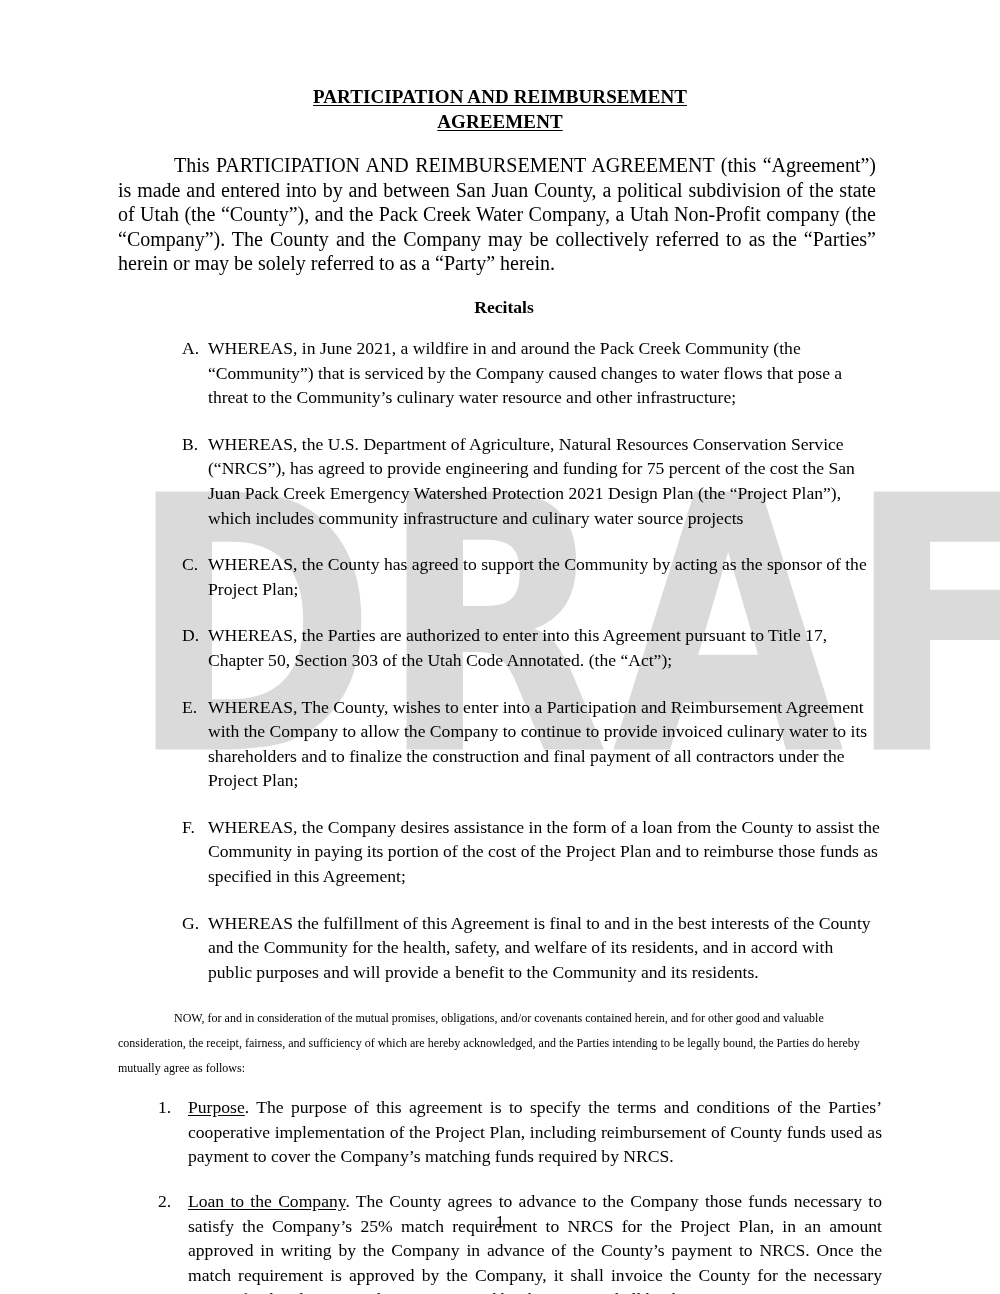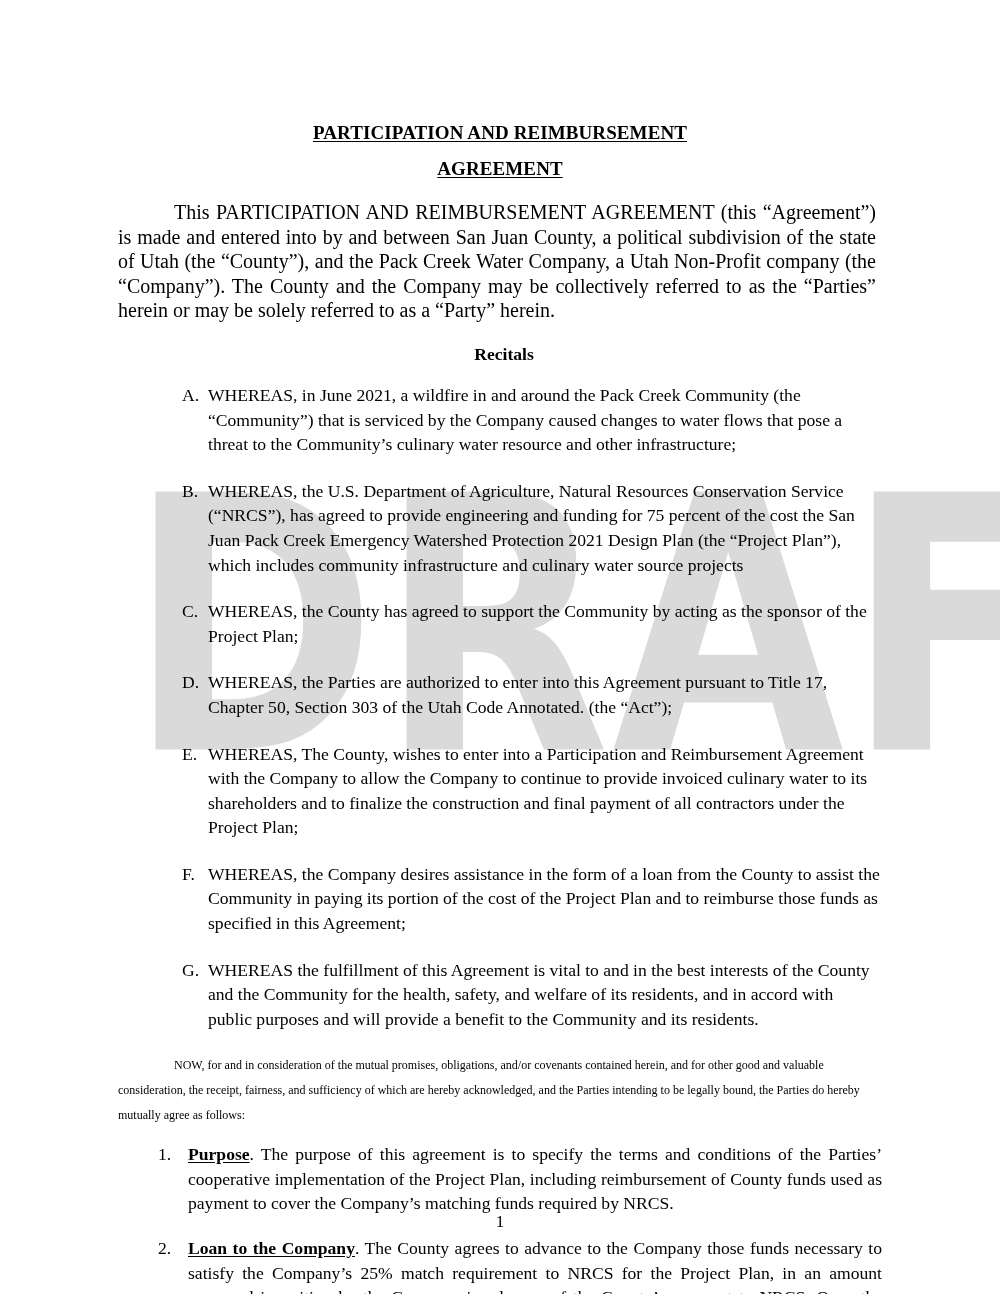--- a/index.html
+++ b/index.html
@@ -47,29 +47,28 @@
     padding: 0;
   }
 
   .doc-title {
     text-align: center;
     font-weight: bold;
     font-size: 19px;
     line-height: 25px;
     letter-spacing: 0.1px;
     margin: 0;
-    padding-top: 120px;
+    padding-top: 84px;
   }
   .doc-title span {
     text-decoration: underline;
     text-underline-offset: 2px;
   }
   .title-line2 {
     display: block;
-    margin-top: 11px;
   }
 
   .intro {
     margin: 19px 124px 0 118px;
     font-size: 20px;
     line-height: 24.6px;
     text-align: justify;
     text-indent: 56px;
   }
 
@@ -125,21 +124,20 @@
     position: absolute;
     left: -30px;
     top: 0;
     width: 24px;
     text-align: left;
   }
 
   .term-head {
     text-decoration: underline;
     text-underline-offset: 1.5px;
-    font-weight: bold;
   }
 
   .page-number {
     position: absolute;
     left: 0;
     right: 0;
     top: 1212px;
     text-align: center;
     font-size: 17px;
     z-index: 2;
@@ -183,21 +181,21 @@
       <li>
         <span class="marker">E.</span>
         <span>WHEREAS, The County, wishes to enter into a Participation and Reimbursement Agreement with the Company to allow the Company to continue to provide invoiced culinary water to its shareholders and to finalize the construction and final payment of all contractors under the Project Plan;</span>
       </li>
       <li>
         <span class="marker">F.</span>
         <span>WHEREAS, the Company desires assistance in the form of a loan from the County to assist the Community in paying its portion of the cost of the Project Plan and to reimburse those funds as specified in this Agreement;</span>
       </li>
       <li>
         <span class="marker">G.</span>
-        <span>WHEREAS the fulfillment of this Agreement is vital to and in the best interests of the County and the Community for the health, safety, and welfare of its residents, and in accord with public purposes and will provide a benefit to the Community and its residents.</span>
+        <span>WHEREAS the fulfillment of this Agreement is final to and in the best interests of the County and the Community for the health, safety, and welfare of its residents, and in accord with public purposes and will provide a benefit to the Community and its residents.</span>
       </li>
     </ol>
 
     <p class="now-para">NOW, for and in consideration of the mutual promises, obligations, and/or covenants contained herein, and for other good and valuable consideration, the receipt, fairness, and sufficiency of which are hereby acknowledged, and the Parties intending to be legally bound, the Parties do hereby mutually agree as follows:</p>
 
     <ol class="terms">
       <li>
         <span class="marker">1.</span>
         <span class="term-head">Purpose</span><span>. The purpose of this agreement is to specify the terms and conditions of the Parties’ cooperative implementation of the Project Plan, including reimbursement of County funds used as payment to cover the Company’s matching funds required by NRCS.</span>
       </li>

